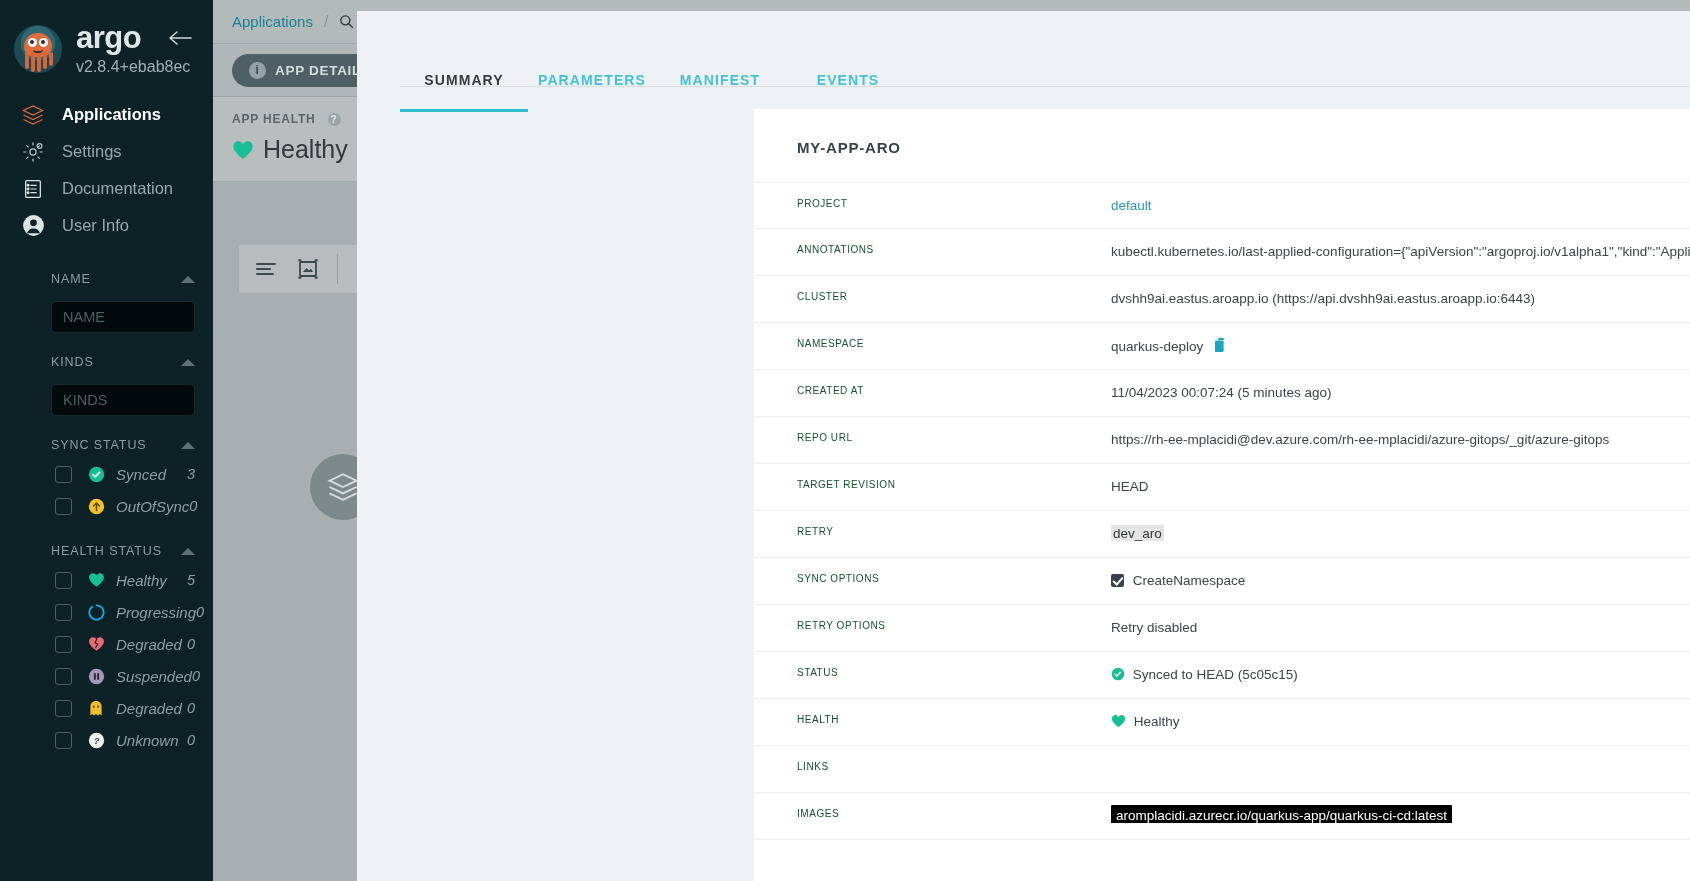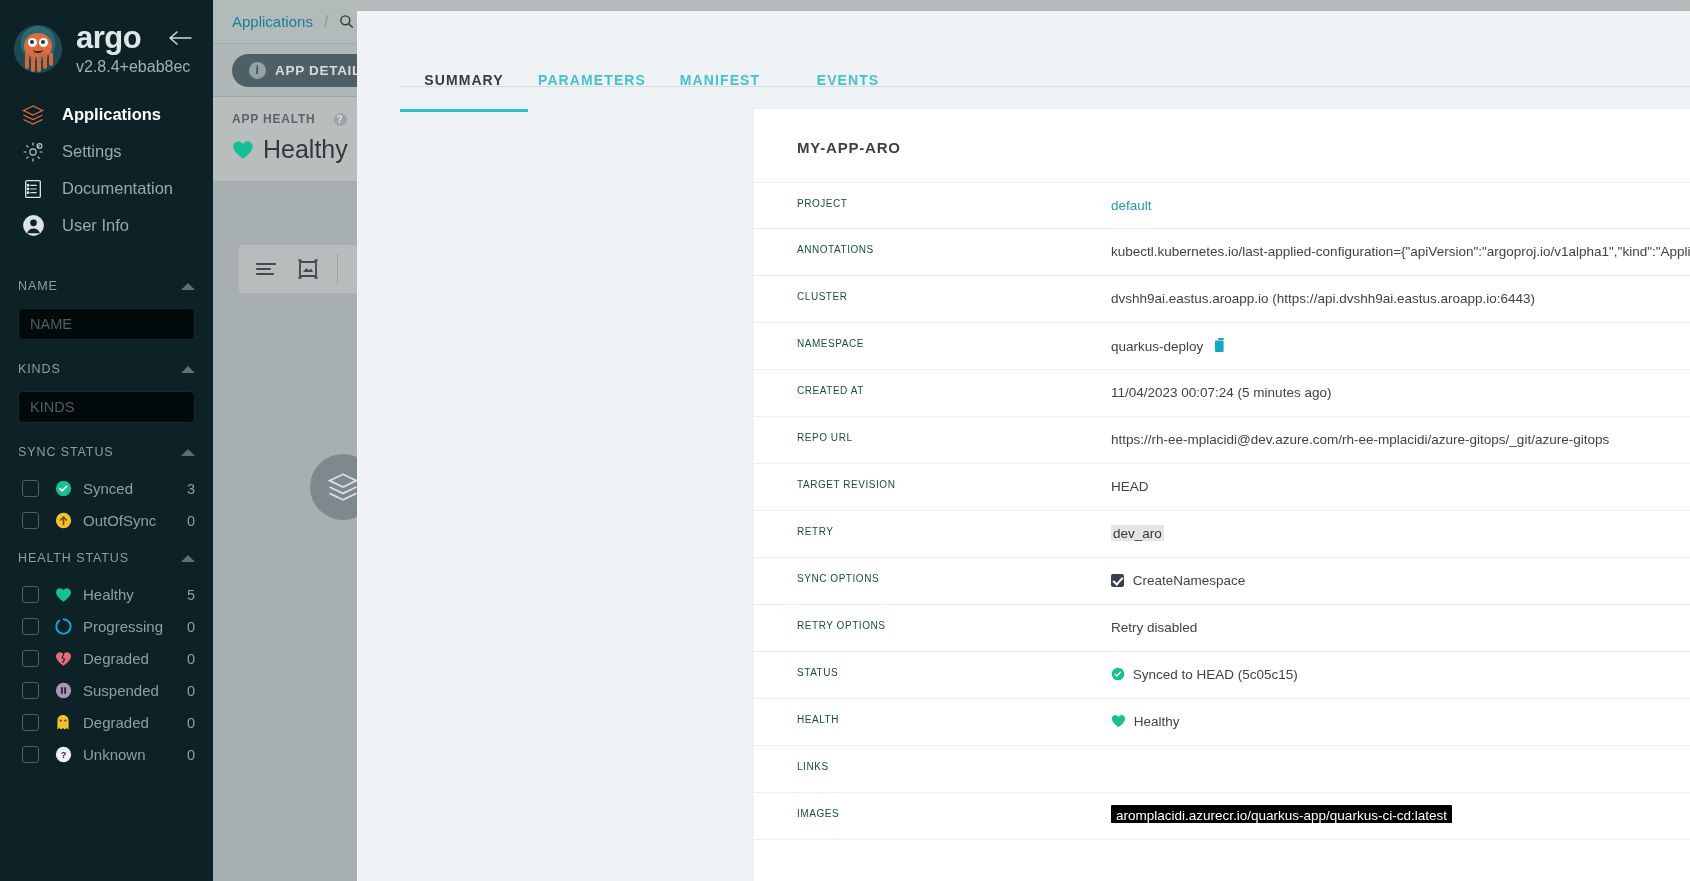--- a/index.html
+++ b/index.html
@@ -59,36 +59,36 @@
 
   .sb-nav { margin-top: 14px; }
   .sb-nav-item {
     display: flex; align-items: center; gap: 16px;
     height: 37px; padding-left: 20px; cursor: pointer;
   }
   .sb-nav-item .lbl { font-size: 16.5px; color: #97a9ad; }
   .sb-nav-item.active .lbl { color: #ffffff; font-weight: 700; }
   .sb-ico { width: 26px; height: 26px; flex: 0 0 26px; display: flex; align-items: center; justify-content: center; }
 
-  .sb-filters { margin-top: 29px; }
+  .sb-filters { margin-top: 22px; padding-left: 33px; }
   .flt-head {
     display: flex; align-items: center; justify-content: space-between;
     padding: 0 18px 0 18px; height: 26px; margin-top: 16px;
   }
   .flt-head .t { font-size: 12.5px; letter-spacing: 0.9px; color: #8c9ea2; font-weight: 400; }
   .caret { width: 0; height: 0; border-left: 7px solid transparent; border-right: 7px solid transparent;
            border-bottom: 7px solid #5c7076; cursor: pointer; }
   .flt-input {
     margin: 9px 18px 0 18px; height: 32px; background: #020a0c;
     border: 1px solid #16292e; border-radius: 5px;
     display: flex; align-items: center; padding: 0 11px;
     font-size: 14.5px; color: #4d5f64; cursor: text;
   }
   .flt-row {
-    display: flex; align-items: flex-end; height: 32px; padding: 0 18px 0 22px; cursor: pointer;
+    display: flex; align-items: center; height: 32px; padding: 0 18px 0 22px; cursor: pointer; font-style: italic;
   }
   .cbox { width: 17px; height: 17px; border: 1.4px solid #4c6066; border-radius: 3px; flex: 0 0 17px; }
   .flt-row .sico { width: 22px; margin-left: 13px; display: flex; align-items: center; justify-content: center; flex: 0 0 22px; }
   .flt-row .nm { margin-left: 9px; font-size: 15px; color: #8e9fa3; flex: 1; }
   .flt-row .ct { font-size: 14.5px; color: #8e9fa3; }
 
   
   .backdrop {
     position: absolute; left: 213px; top: 0; width: 1477px; height: 881px;
     background: #a7afb0;
@@ -117,21 +117,21 @@
   }
   .pill.ghost { background: #9aa4a6; width: 60px; }
   .bd-statusbar {
     position: absolute; left: 0; top: 97px; width: 100%; height: 85px;
     background: #b8bebe; border-bottom: 1px solid #a2abab;
     display: flex; align-items: center; padding-left: 19px;
   }
   .bd-stat { padding-right: 24px; border-right: 1px solid #a3acac; height: 62px; }
   .bd-stat .lb {
     font-size: 12px; letter-spacing: 0.8px; color: #5b6568; font-weight: 700;
-    display: flex; align-items: center; gap: 18px; margin-top: 4px;
+    display: flex; align-items: center; gap: 12px; margin-top: 4px;
   }
   .qmark {
     width: 13px; height: 13px; border-radius: 50%; background: #9ba5a7; color: #e8eced;
     font-size: 10px; display: flex; align-items: center; justify-content: center; font-weight: 700;
   }
   .bd-stat .vl {
     font-size: 25px; color: #32393b; display: flex; align-items: center; gap: 9px; margin-top: 9px;
   }
   .bd-canvas { position: absolute; left: 0; top: 182px; right: 0; bottom: 0; background: #a7afb0; }
   .graph-toolbar {

